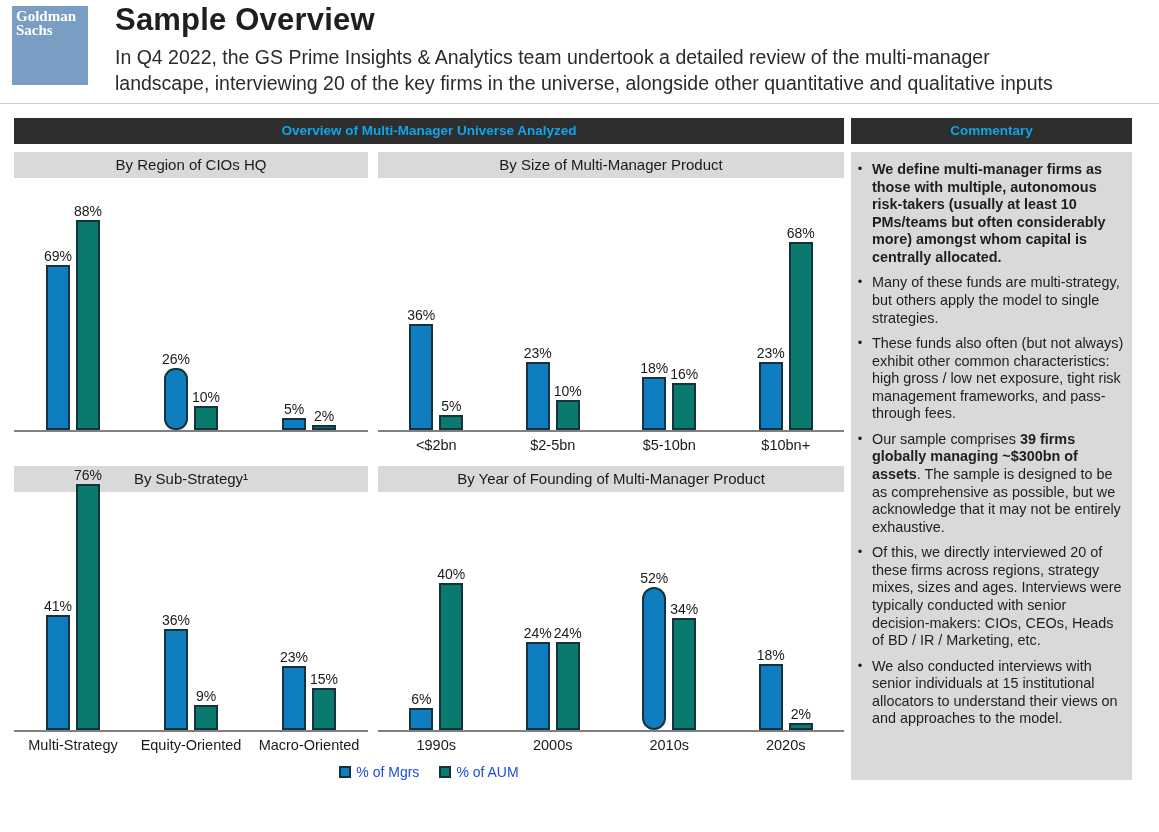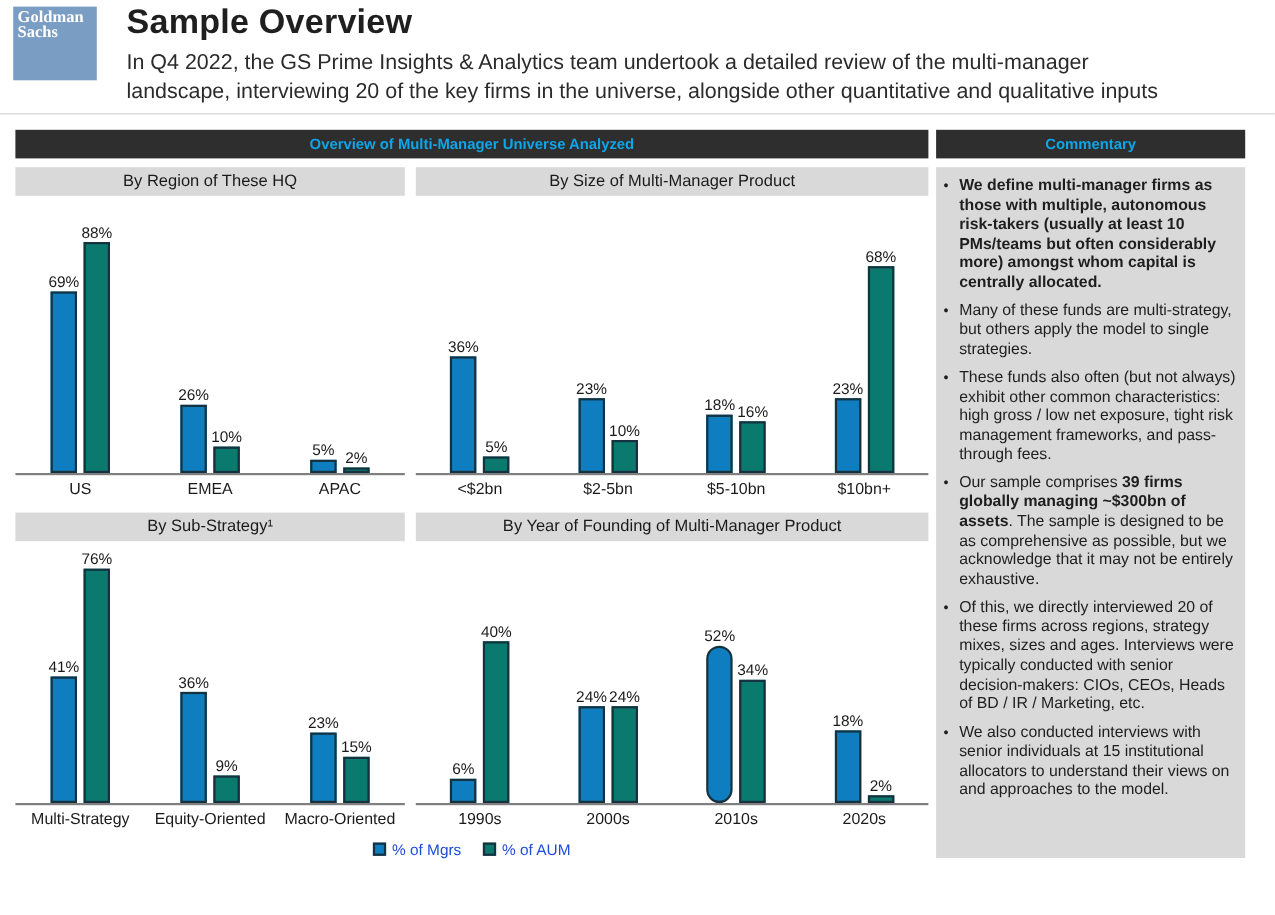--- a/index.html
+++ b/index.html
@@ -3,21 +3,21 @@
 <meta charset="utf-8">
 <style>
   * { margin:0; padding:0; box-sizing:border-box; }
   body { background:#ffffff; }
   .page {
     position:relative; width:1159px; height:832px; background:#ffffff;
     font-family:"Liberation Sans", sans-serif; overflow:hidden;
   }
   
   .logo {
-    position:absolute; left:12px; top:6px; width:76px; height:67px;
+    position:absolute; left:12px; top:6px; width:76px; height:79px;
     background:#7a9dc4;
   }
   .logo-text {
     color:#ffffff; font-family:"Liberation Serif", serif; font-weight:bold;
     font-size:15px; line-height:0.95; padding:3px 0 0 4px; white-space:pre-line;
   }
   .title {
     position:absolute; left:115px; top:2px; font-size:31px; font-weight:bold;
     color:#1f1f1f; letter-spacing:0.2px;
   }
@@ -98,51 +98,46 @@
   <div class="subtitle">
     <div>In Q4 2022, the GS Prime Insights &amp; Analytics team undertook a detailed review of the multi-manager</div>
     <div>landscape, interviewing 20 of the key firms in the universe, alongside other quantitative and qualitative inputs</div>
   </div>
   <div class="top-divider"></div>
 
   <div class="dark-header" id="main-header">Overview of Multi-Manager Universe Analyzed</div>
   <div class="dark-header" id="commentary-header">Commentary</div>
 
   <div class="chart" id="chart1">
-    <div class="chart-title">By Region of These HQ</div>
+    <div class="chart-title">By Region of CIOs HQ</div>
     <div class="plot plot-top">
         <div class="group">
           <div class="bar bar-mgrs" style="height: 165px;">
             <span class="bar-value">69%</span>
           </div>
           <div class="bar bar-aum" style="height: 210px;">
             <span class="bar-value">88%</span>
           </div>
         </div>
         <div class="group">
-          <div class="bar bar-mgrs" style="height: 62px;">
+          <div class="bar bar-mgrs" style="height: 62px; border-radius: 11px;">
             <span class="bar-value">26%</span>
           </div>
           <div class="bar bar-aum" style="height: 24px;">
             <span class="bar-value">10%</span>
           </div>
         </div>
         <div class="group">
           <div class="bar bar-mgrs" style="height: 12px;">
             <span class="bar-value">5%</span>
           </div>
           <div class="bar bar-aum" style="height: 5px;">
             <span class="bar-value">2%</span>
           </div>
         </div>
-      </div>
-    <div class="cats">
-        <div class="cat">US</div>
-        <div class="cat">EMEA</div>
-        <div class="cat">APAC</div>
       </div>
   </div>
   <div class="chart" id="chart2">
     <div class="chart-title">By Size of Multi-Manager Product</div>
     <div class="plot plot-top">
         <div class="group">
           <div class="bar bar-mgrs" style="height: 106px;">
             <span class="bar-value">36%</span>
           </div>
           <div class="bar bar-aum" style="height: 15px;">
@@ -181,21 +176,21 @@
         <div class="cat">$10bn+</div>
       </div>
   </div>
   <div class="chart" id="chart3">
     <div class="chart-title">By Sub-Strategy¹</div>
     <div class="plot plot-bottom">
         <div class="group">
           <div class="bar bar-mgrs" style="height: 115px;">
             <span class="bar-value">41%</span>
           </div>
-          <div class="bar bar-aum" style="height: 213px; text-decoration: underline;">
+          <div class="bar bar-aum" style="height: 246px; text-decoration: underline;">
             <span class="bar-value">76%</span>
           </div>
         </div>
         <div class="group">
           <div class="bar bar-mgrs" style="height: 101px;">
             <span class="bar-value">36%</span>
           </div>
           <div class="bar bar-aum" style="height: 25px;">
             <span class="bar-value">9%</span>
           </div>

